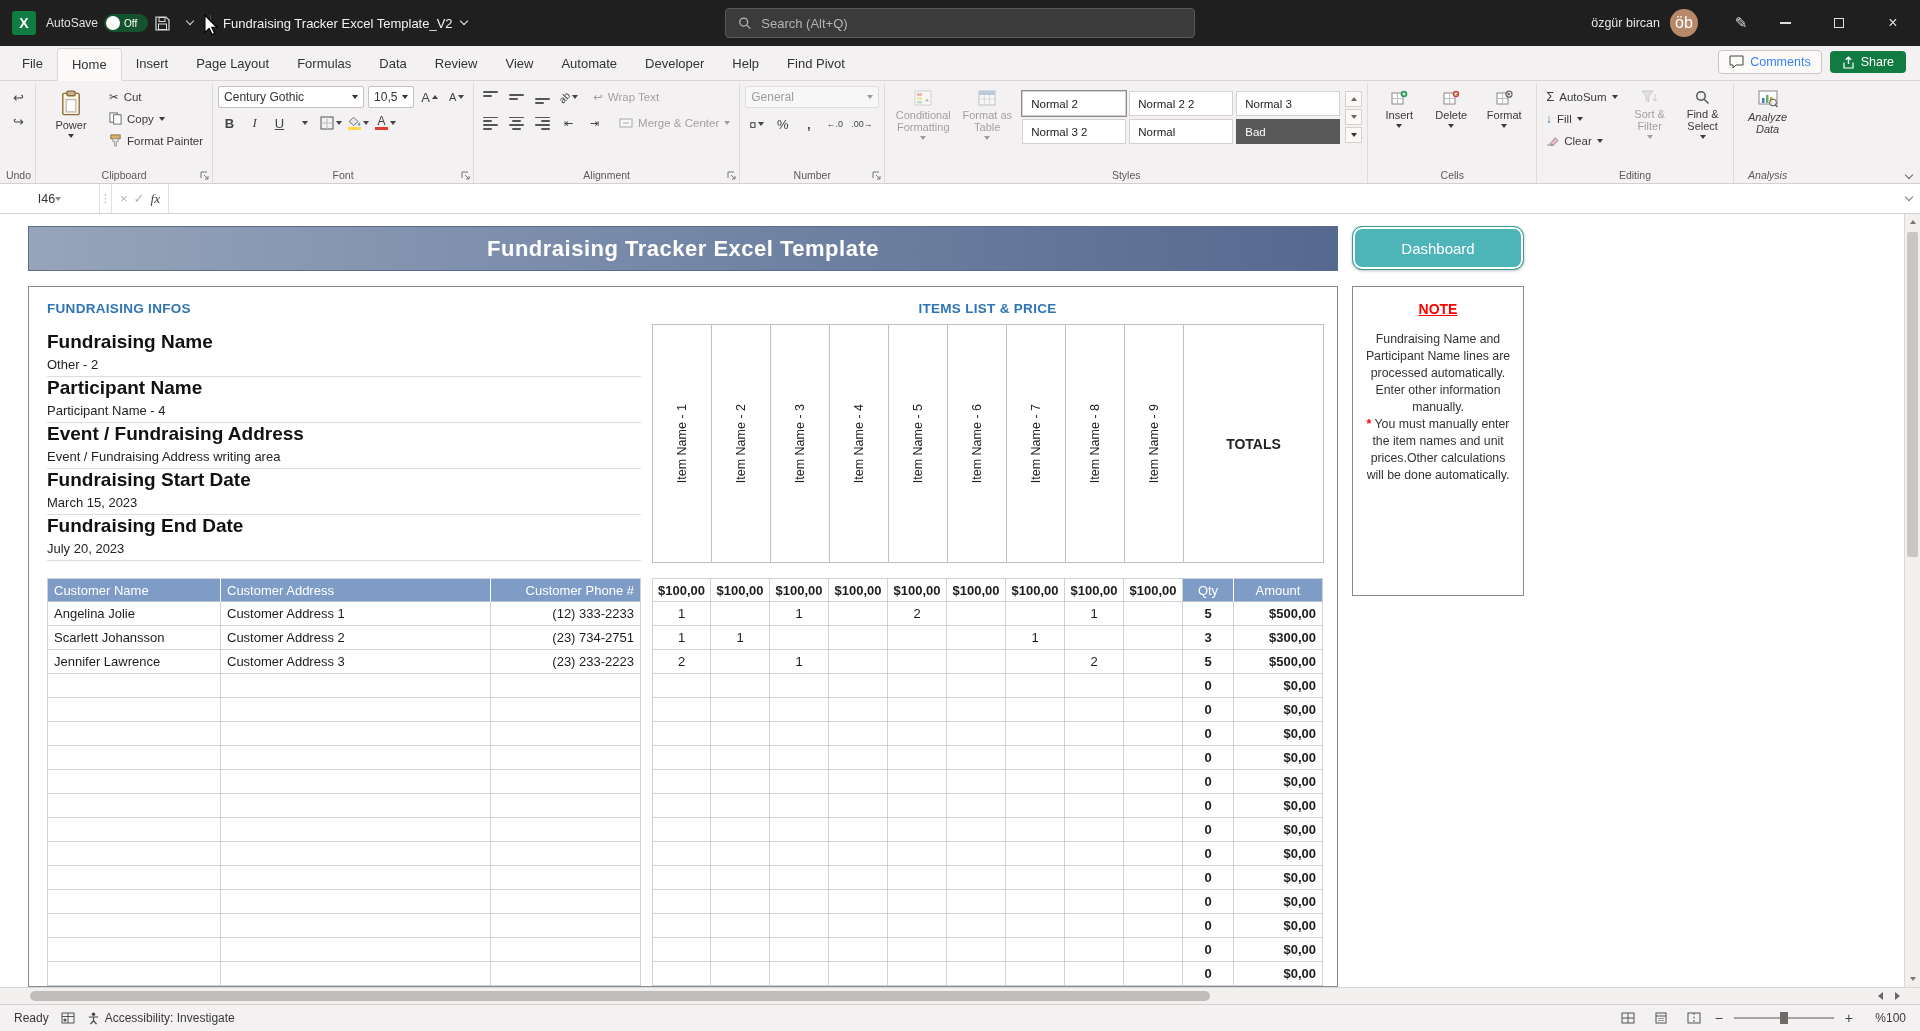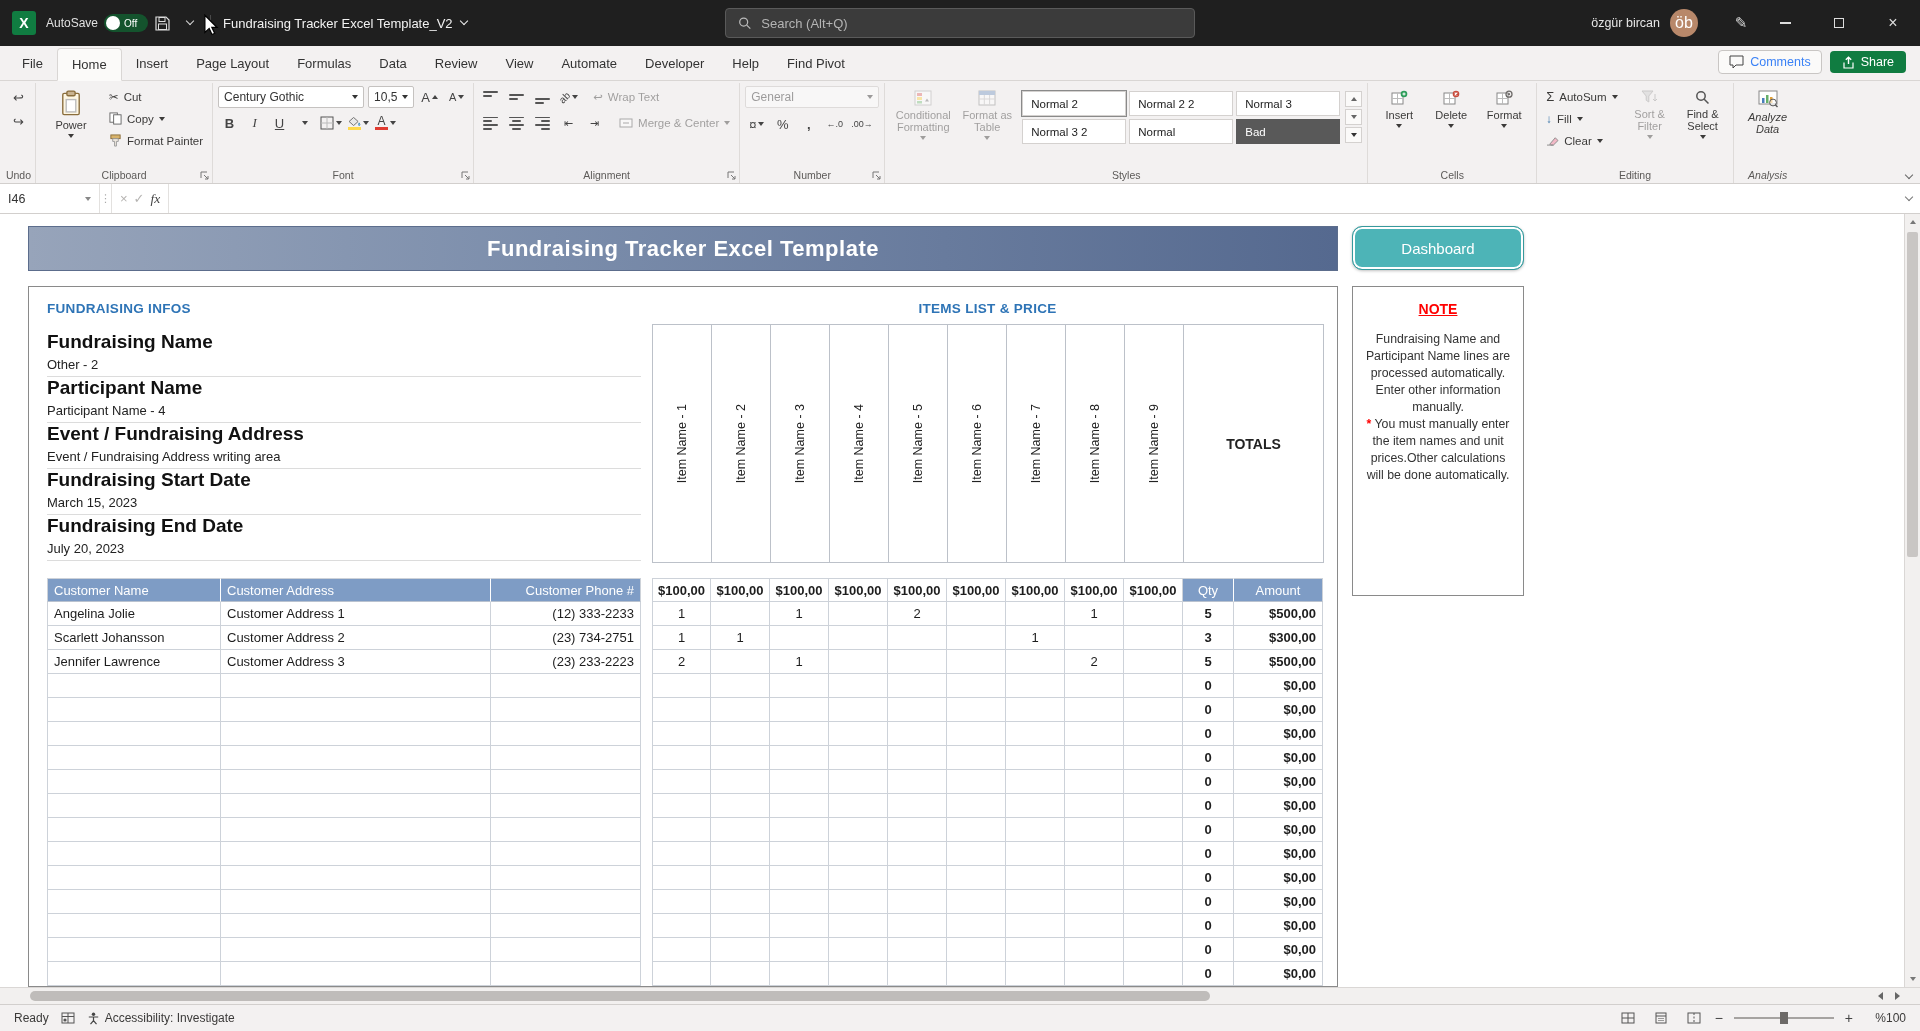--- a/index.html
+++ b/index.html
@@ -65,21 +65,21 @@
   .gallery{display:grid;grid-template-columns:repeat(3,104px);grid-auto-rows:25px;gap:3px;margin:5px 2px 0 4px;}
   .gcell{background:#fff;border:1px solid #d4d1cf;display:flex;align-items:center;padding:0 8px;font-size:11.5px;color:#222;overflow:hidden;white-space:nowrap;}
   .gcell.sel{background:#595959;color:#fff;border-color:#595959;}
   .gcell.cur{outline:1.5px solid #8a8a8a;}
   .galnav{display:flex;flex-direction:column;gap:2px;margin:5px 0 0 3px;}
   .galnav .nb{width:17px;height:16px;border:1px solid #d4d1cf;background:#fbfaf9;display:flex;align-items:center;justify-content:center;color:#666;}
   .ribbon-collapse{position:absolute;right:8px;bottom:5px;color:#666;}
 
   
   .fbar{height:30px;background:#fff;border-bottom:1px solid #d2cfcd;display:flex;align-items:stretch;flex:none;}
-  .namebox{width:100px;display:flex;align-items:center;justify-content:space-between;padding:8px 8px;font-size:12.5px;color:#333;border-right:1px solid #e3e1df;}
+  .namebox{width:100px;display:flex;align-items:center;justify-content:center;padding:8px 8px;font-size:12.5px;color:#333;border-right:1px solid #e3e1df;}
   .fhandle{width:12px;display:flex;align-items:center;justify-content:center;color:#aaa;font-size:11px;border-right:1px solid #e3e1df;}
   .fbtns{display:flex;align-items:center;gap:6px;padding:0 8px;border-right:1px solid #e3e1df;color:#999;font-size:13px;}
   .fx{font-style:italic;font-family:"Liberation Serif",serif;font-size:13.5px;color:#444;}
   .finput{flex:1;border:none;outline:none;font-size:12.5px;padding:0 8px;font-family:inherit;}
   .fexpand{width:22px;display:flex;align-items:center;justify-content:center;color:#777;}
 
   
   .sheetwrap{flex:1;position:relative;background:#fff;overflow:hidden;}
   .banner{position:absolute;left:28px;top:12px;width:1310px;height:45px;background:linear-gradient(90deg,#97a4ba 0%,#7b8dab 40%,#55698f 100%);display:flex;align-items:center;justify-content:center;color:#fff;font-size:22px;font-weight:bold;letter-spacing:.5px;border:1px solid #5c6d8c;}
   .dash{position:absolute;left:1352px;top:12px;width:172px;height:44px;background:#4db4b7;border:1px solid #379a9d;border-radius:10px;box-shadow:inset 0 0 0 2px #fff,0 1px 3px rgba(0,0,0,.25);color:#fff;font-size:15px;display:flex;align-items:center;justify-content:center;}

